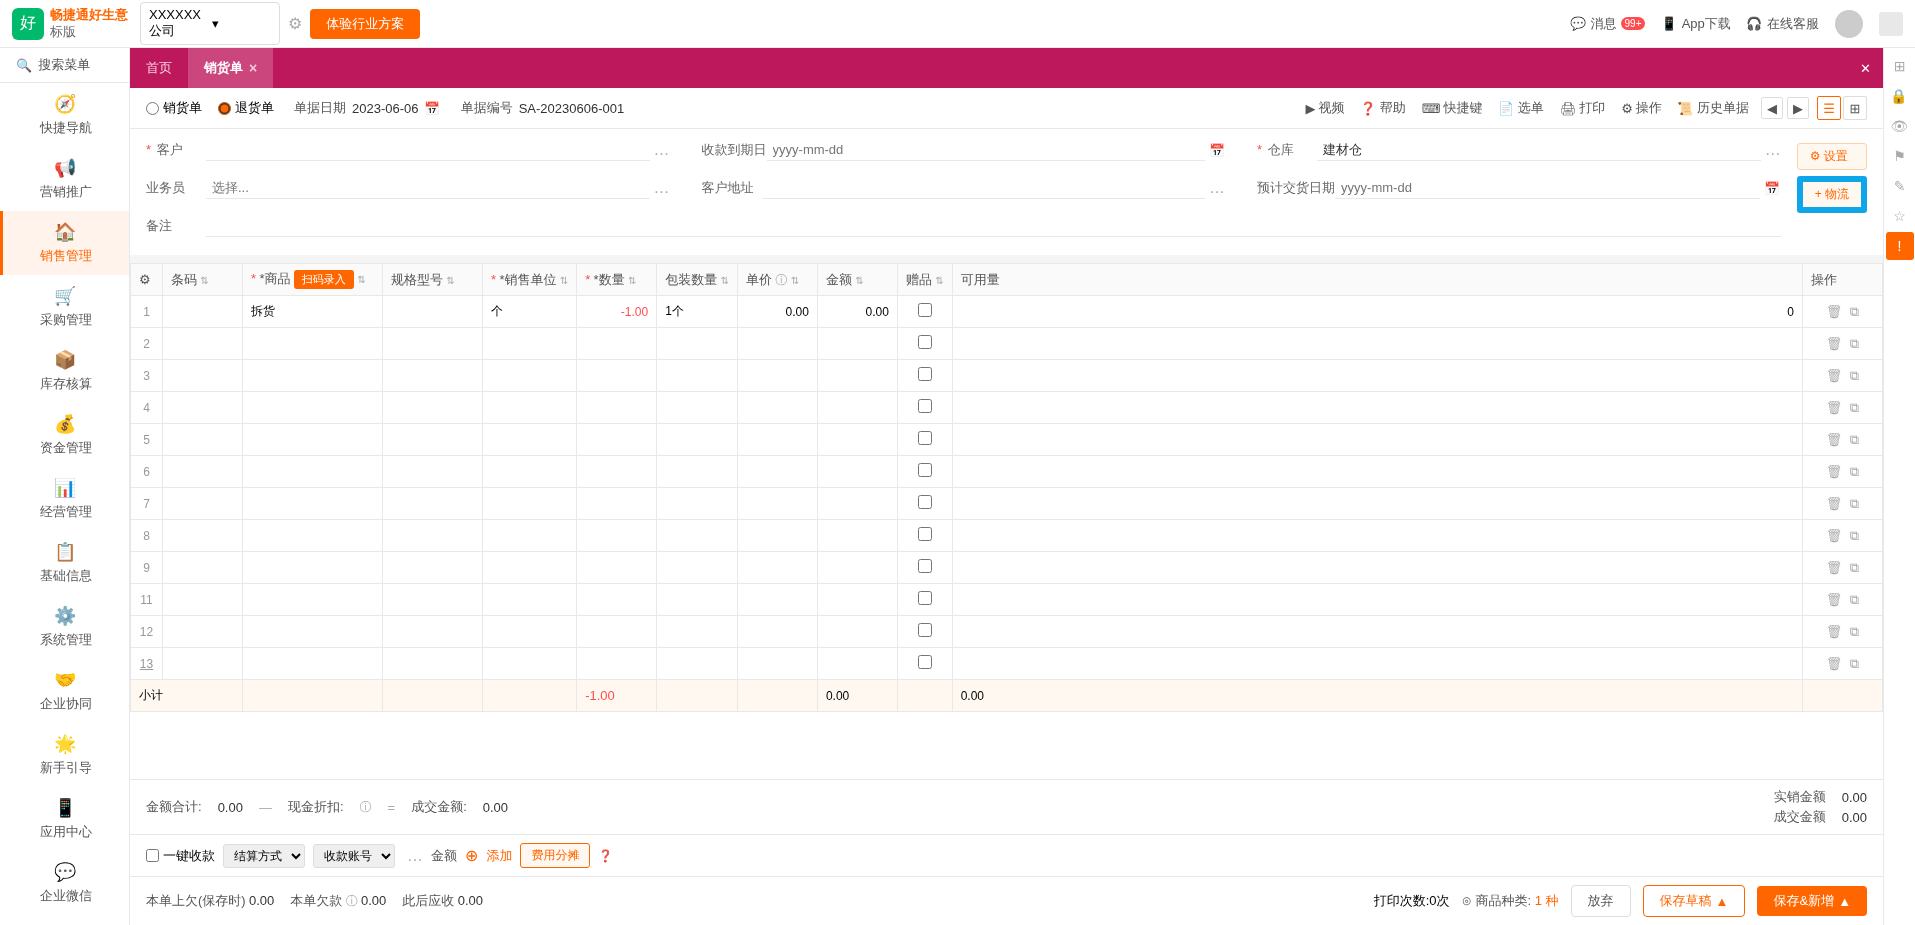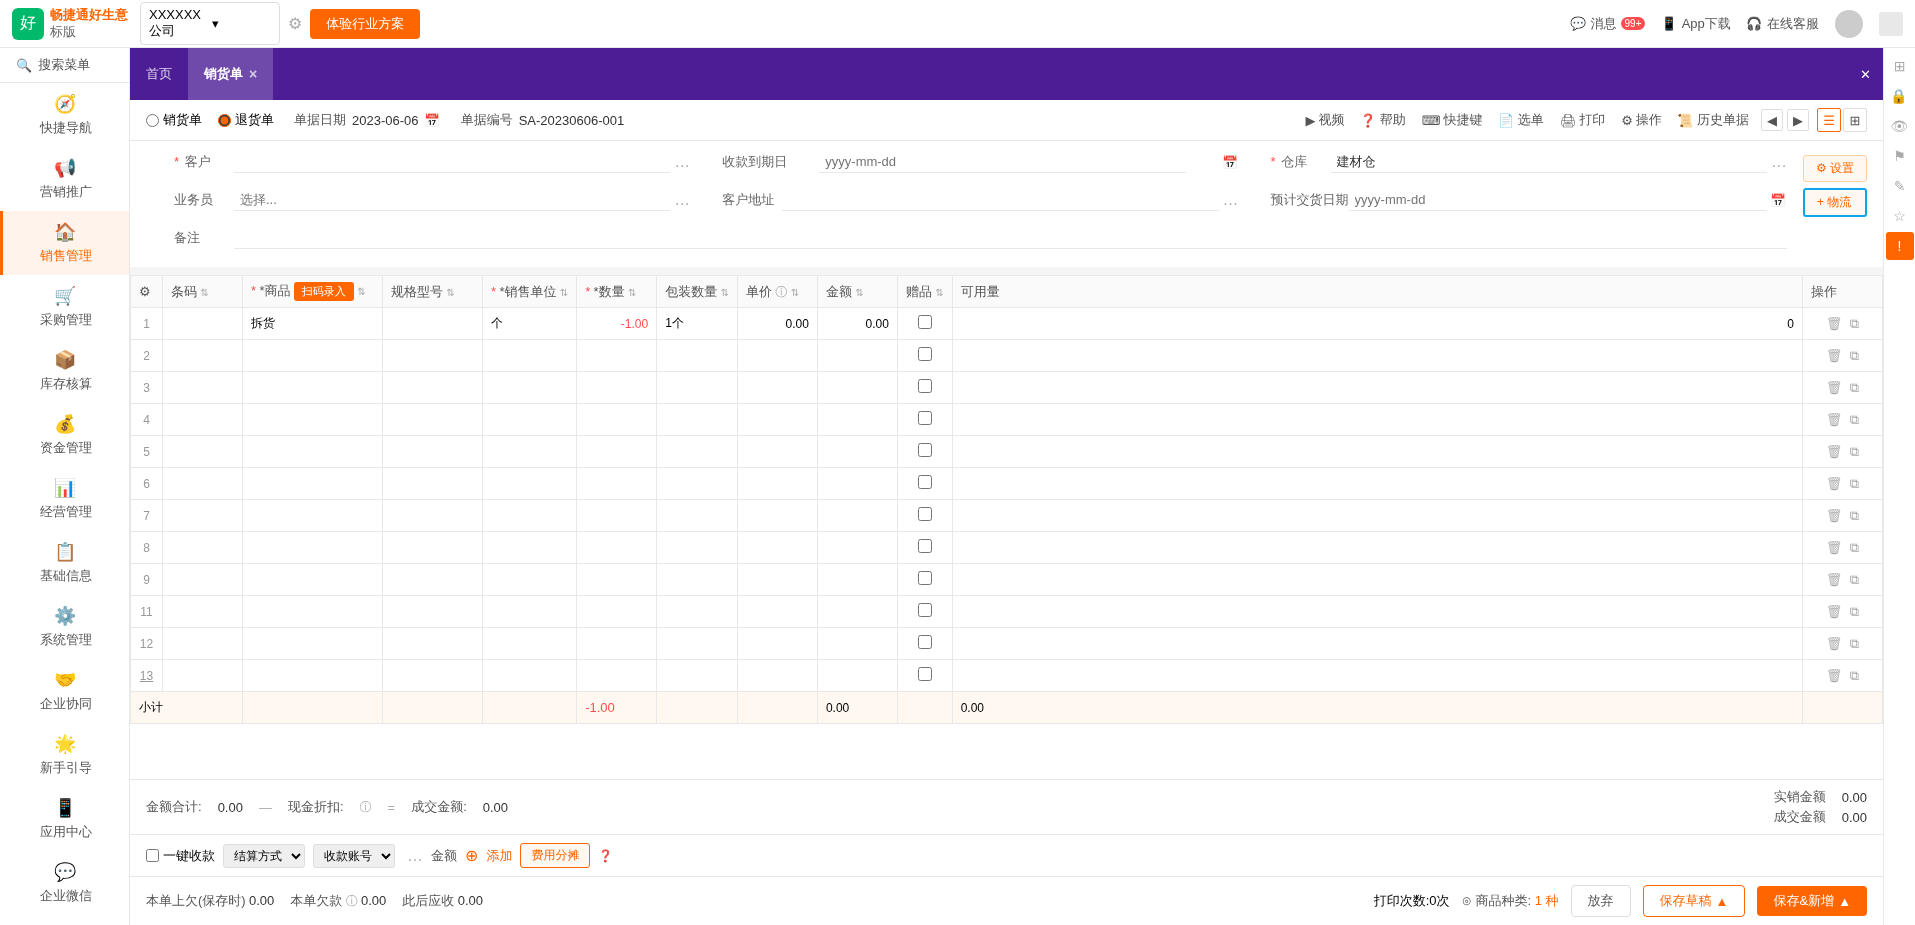--- a/index.html
+++ b/index.html
@@ -80,23 +80,23 @@
       background: #fff3eb; color: #ff6600;
       border-left-color: #ff6600;
     }
     .sidebar-icon { font-size: 18px; }
 
     
     .content-area { flex: 1; display: flex; flex-direction: column; overflow: hidden; }
 
     
     .tab-bar {
-      background: #4c1d95;
+      background: #be185d;
       display: flex; align-items: center;
-      height: 52px; flex-shrink: 0;
+      height: 40px; flex-shrink: 0;
     }
     .tab-item {
       padding: 0 16px; height: 100%;
       display: flex; align-items: center; gap: 6px;
       cursor: pointer; color: rgba(255,255,255,0.8); font-size: 13px;
     }
     .tab-item.active { background: rgba(255,255,255,0.2); color: #fff; font-weight: bold; }
     .tab-item.home { background: transparent; }
     .tab-close { color: rgba(255,255,255,0.7); font-size: 14px; cursor: pointer; }
     .tab-bar-right { margin-left: auto; padding-right: 12px; color: #fff; cursor: pointer; }
@@ -144,21 +144,21 @@
       padding: 3px 6px; font-size: 13px; outline: none;
       min-width: 0;
     }
     .field-dots { color: #aaa; font-size: 16px; cursor: pointer; margin-left: 4px; }
     .field-cal { color: #aaa; cursor: pointer; margin-left: 4px; }
     .rp-btn {
       padding: 4px 12px; border-radius: 3px; cursor: pointer;
       font-size: 12px; display: flex; align-items: center; gap: 4px;
     }
     .rp-btn.settings { background: #fff8f0; color: #ff6600; border: 1px solid #ffd0a0; }
-    .rp-btn.logistics { background: #fff8f0; color: #ff6600; border: 2px solid #0ea5e9; }
+    .rp-btn.logistics { background: #fff8f0; color: #ff6600; border: 6px solid #0ea5e9; }
 
     
     .table-wrapper { flex: 1; overflow: auto; background: #fff; margin: 8px 0 0; }
     .data-table { width: 100%; border-collapse: collapse; min-width: 1400px; }
     .data-table th {
       background: #fafafa;
       border: 1px solid #e8e8e8;
       padding: 6px 8px;
       text-align: left;
       font-weight: normal;
@@ -466,33 +466,33 @@
             </div>
             <div class="view-icons">
               <div class="view-icon active">☰</div>
               <div class="view-icon">⊞</div>
             </div>
           </div>
         </div>
 
         <div class="form-body">
           <div style="display:flex; gap:0; align-items:flex-start;">
-            <div style="flex:1; display:flex; flex-direction:column; gap:8px;margin-left:28px;">
+            <div style="flex:1; display:flex; flex-direction:column; gap:8px;">
 
               <div class="form-row">
                 <div class="form-field" style="flex:1;">
                   <span class="field-label">
                     <span class="field-required">*</span>
                     <span>客户</span>
                   </span>
                   <input class="field-input" type="text" style="">
                   <span class="field-dots">…</span>
                 </div>
                 <div style="width:32px;"></div>
-                <div class="form-field" style="flex:1;gap:32px;">
+                <div class="form-field" style="flex:1;">
                   <span class="field-label">收款到期日</span>
                   <input class="field-input" type="text" style="color: rgb(187, 187, 187);" placeholder="yyyy-mm-dd">
                   <span class="field-cal">📅</span>
                 </div>
                 <div style="width:32px;"></div>
                 <div class="form-field" style="flex:1;">
                   <span class="field-label">
                     <span class="field-required">*</span>
                     <span>仓库</span>
                   </span>

